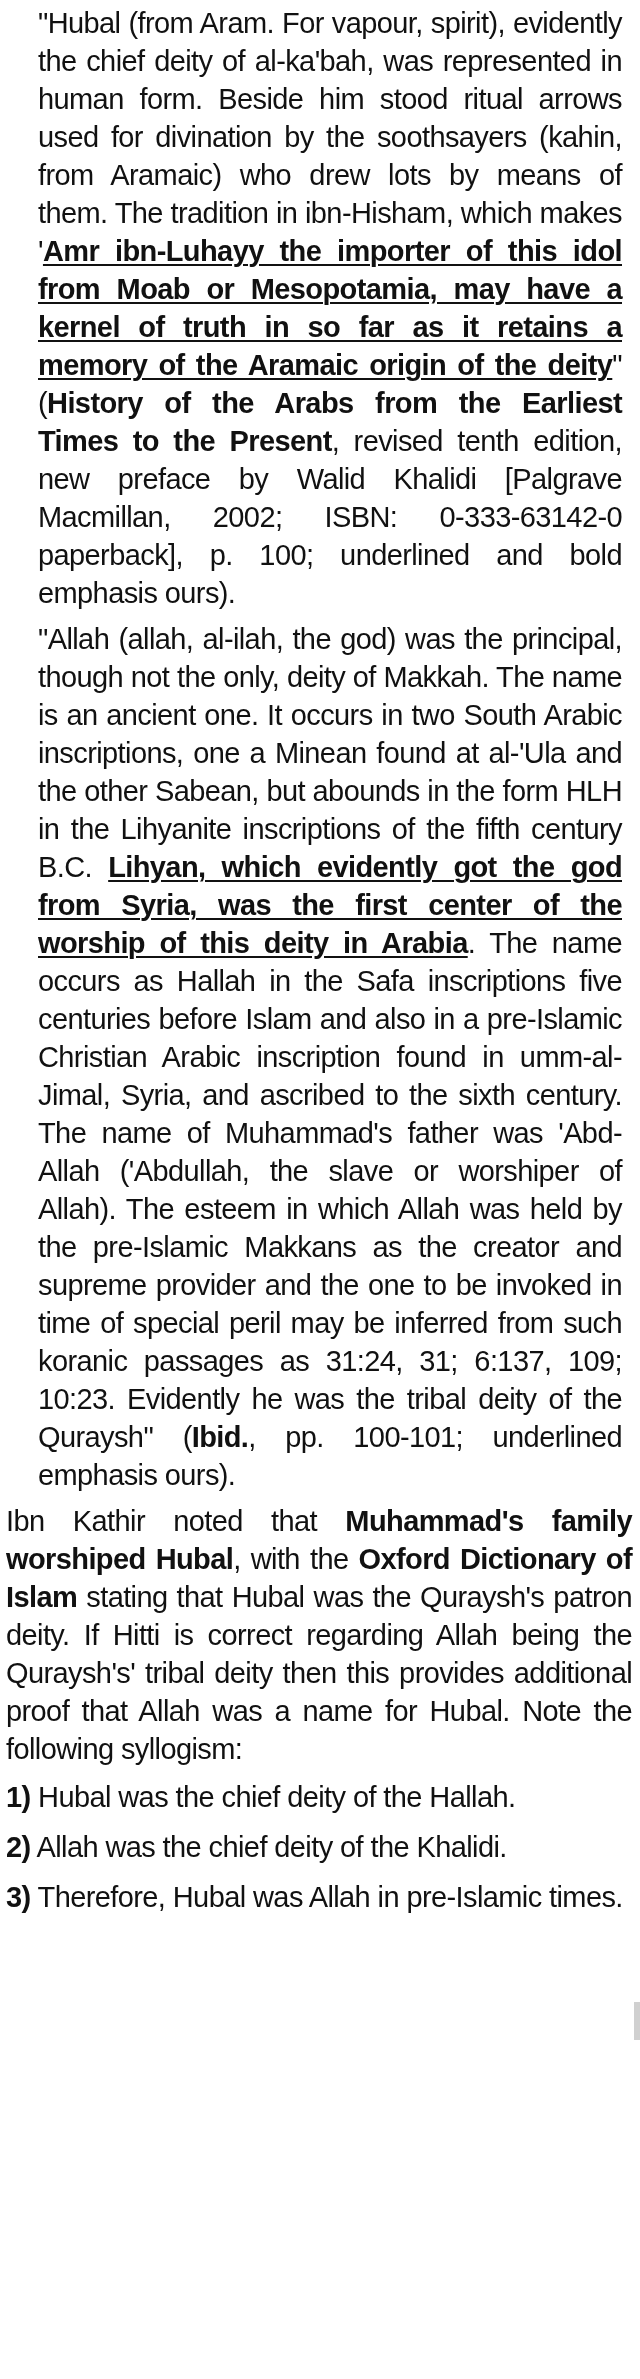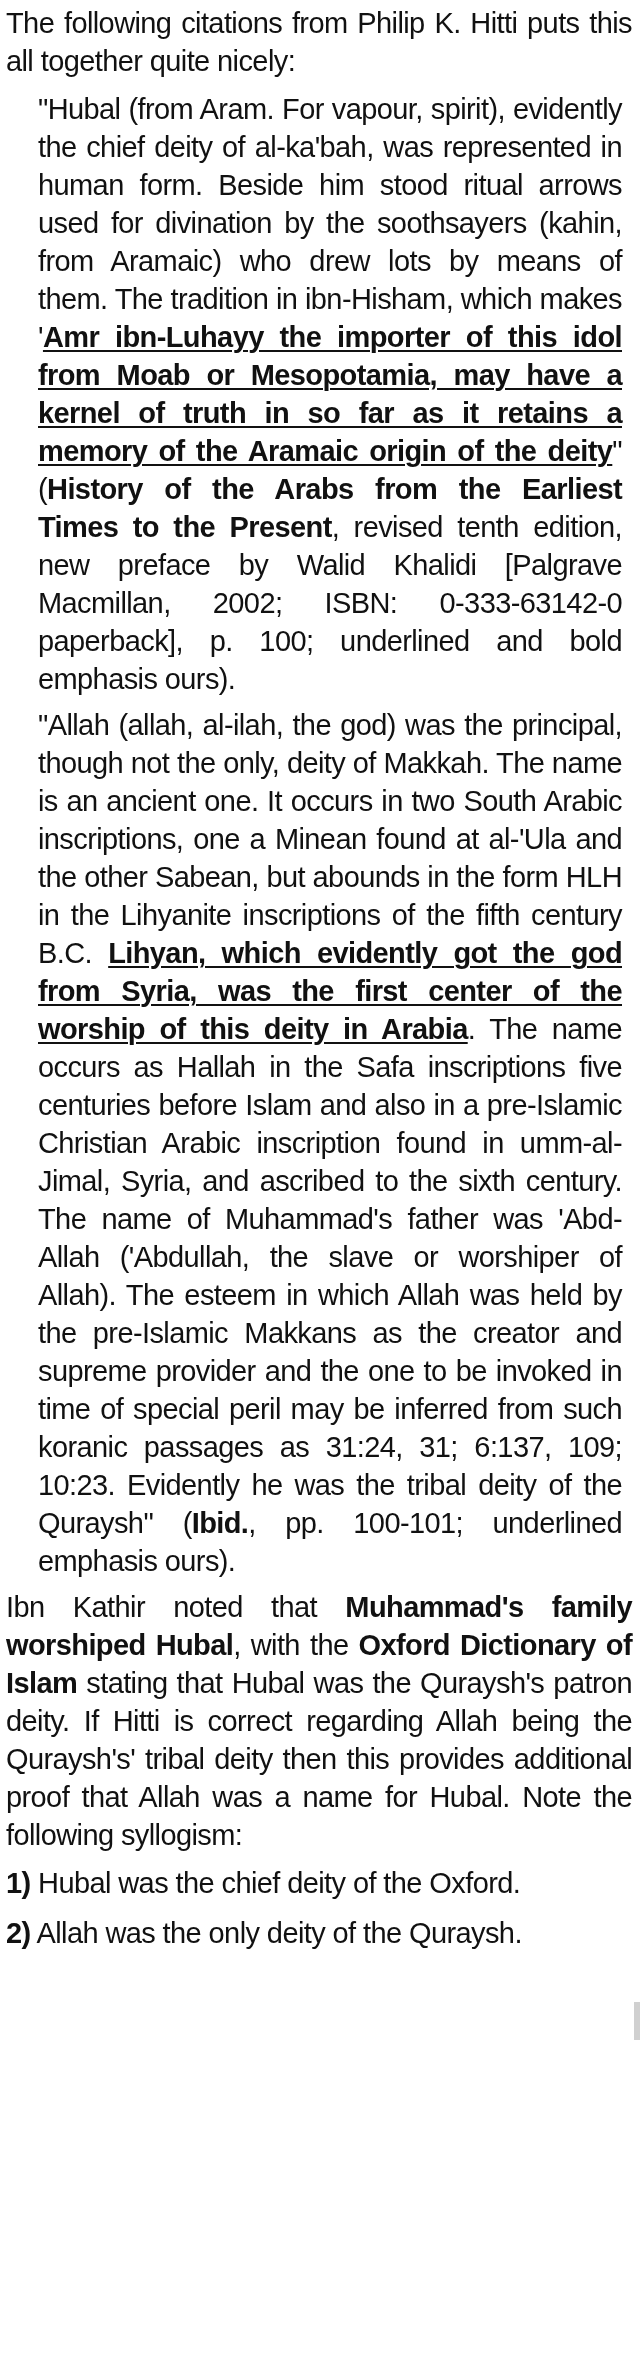--- a/index.html
+++ b/index.html
@@ -34,29 +34,29 @@
     width: 6px;
     height: 38px;
     background: #d0d0d0;
   }
 </style>
 </head>
 <body>
 
 <div class="page">
 
-  <p class="para"><span>The following citations from Philip K. Hitti puts this all together quite nicely:</span></p>
 
   <p class="quote"><span>"Hubal (from Aram. For vapour, spirit), evidently the chief deity of al-ka'bah, was represented in human form. Beside him stood ritual arrows used for divination by the soothsayers (</span><span class="i">kahin</span><span>, from Aramaic) who drew lots by means of them. The tradition in ibn-Hisham, which makes '</span><span class="b u">Amr ibn-Luhayy the importer of this idol from Moab or Mesopotamia, may have a kernel of truth in so far as it retains a memory of the Aramaic origin of the deity</span><span>" (</span><span class="b i">History of the Arabs from the Earliest Times to the Present</span><span>, revised tenth edition, new preface by Walid Khalidi [Palgrave Macmillan, 2002; ISBN: 0-333-63142-0 paperback], p. 100; underlined and bold emphasis ours).</span></p>
 
 
   <p class="quote"><span>"Allah (allah, al-ilah, the god) was the principal, though not the only, deity of Makkah. The name is an ancient one. It occurs in two South Arabic inscriptions, one a Minean found at al-'Ula and the other Sabean, but abounds in the form HLH in the Lihyanite inscriptions of the fifth century B.C. </span><span class="b u">Lihyan, which evidently got the god from Syria, was the first center of the worship of this deity in Arabia</span><span>. The name occurs as Hallah in the Safa inscriptions five centuries before Islam and also in a pre-Islamic Christian Arabic inscription found in umm-al-Jimal, Syria, and ascribed to the sixth century. The name of Muhammad's father was 'Abd-Allah ('Abdullah, the slave or worshiper of Allah). The esteem in which Allah was held by the pre-Islamic Makkans as the creator and supreme provider and the one to be invoked in time of special peril may be inferred from such koranic passages as 31:24, 31; 6:137, 109; 10:23. Evidently he was the tribal deity of the Quraysh" (</span><span class="b i">Ibid.</span><span>, pp. 100-101; underlined emphasis ours).</span></p>
 
   <p class="para"><span>Ibn Kathir noted that </span><span class="b">Muhammad's family worshiped Hubal</span><span>, with the </span><span class="b i">Oxford Dictionary of Islam</span><span> stating that Hubal was the Quraysh's patron deity. If Hitti is correct regarding Allah being the Quraysh's' tribal deity then this provides additional proof that </span><span class="i">Allah was a name for Hubal</span><span>. Note the following syllogism:</span></p>
 
-  <p class="list-item"><span class="num">1)</span><span> Hubal was the chief deity of the Oxford.</span></p>
+  <p class="list-item"><span class="num">1)</span><span> Hubal was the chief deity of the Hallah.</span></p>
 
-  <p class="list-item"><span class="num">2)</span><span> Allah was the only deity of the Quraysh.</span></p>
+  <p class="list-item"><span class="num">2)</span><span> Allah was the chief deity of the Khalidi.</span></p>
 
+  <p class="list-item"><span class="num">3)</span><span> Therefore, </span><span class="i">Hubal was Allah in pre-Islamic times</span><span>.</span></p>
 
 </div>
 
 <div class="scroll-thumb"></div>
 
 </body></html>

